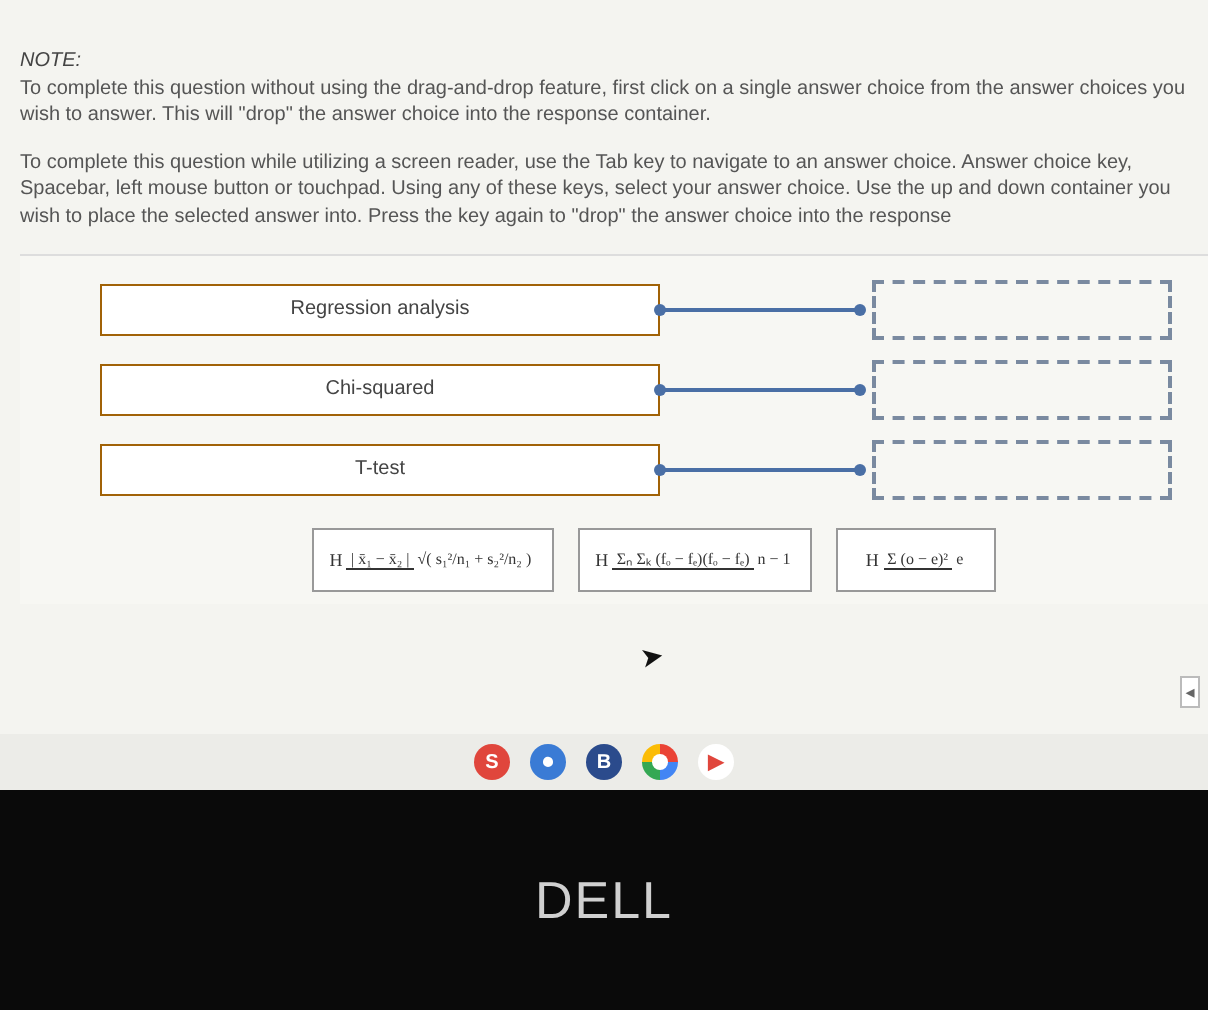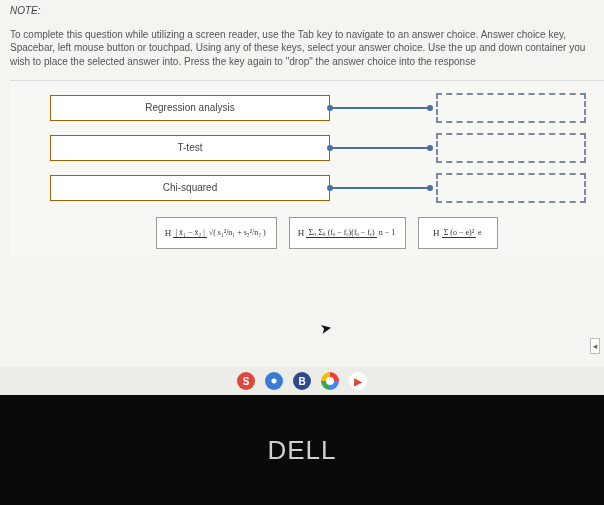--- a/index.html
+++ b/index.html
@@ -5,21 +5,21 @@
   * { box-sizing: border-box; margin: 0; padding: 0; }
   body {
     width: 604px;
     height: 505px;
     font-family: Arial, sans-serif;
     background: linear-gradient(to bottom, #f4f4f0 0%, #f4f4f0 78%, #0a0a0a 78%, #0a0a0a 100%);
     overflow: hidden;
     position: relative;
   }
   .content {
-    padding: 4px 0 0 10px;
+    padding: 24px 0 0 10px;
     color: #555;
     font-size: 10px;
     line-height: 1.35;
     width: 604px;
   }
   .note-label { font-style: italic; font-weight: 500; color:#444; }
   .note-text { margin-bottom: 10px; }
   .instr { margin-bottom: 12px; }
 
   .match-area {
@@ -155,36 +155,37 @@
     letter-spacing: 1px;
     font-family: Arial, sans-serif;
   }
 </style>
 </head>
 <body>
 
 <div class="content">
   <div class="note-text">
     <span class="note-label">NOTE:</span><br>
+    <span>To complete this question without using the drag-and-drop feature, first click on a single answer choice from the answer choices you wish to answer. This will "drop" the answer choice into the response container.</span>
   </div>
   <div class="instr">To complete this question while utilizing a screen reader, use the Tab key to navigate to an answer choice. Answer choice key, Spacebar, left mouse button or touchpad. Using any of these keys, select your answer choice. Use the up and down container you wish to place the selected answer into. Press the key again to "drop" the answer choice into the response</div>
 
   <div class="match-area">
     <div class="row">
       <div class="source-box">Regression analysis</div>
       <div class="connector"></div>
       <div class="drop-zone"></div>
     </div>
     <div class="row">
-      <div class="source-box">T-test</div>
+      <div class="source-box">Chi-squared</div>
       <div class="connector"></div>
       <div class="drop-zone"></div>
     </div>
     <div class="row">
-      <div class="source-box">Chi-squared</div>
+      <div class="source-box">T-test</div>
       <div class="connector"></div>
       <div class="drop-zone"></div>
     </div>
 
     <div class="formula-row">
       <div class="formula-box">
         <span>H</span>&nbsp;
         <span class="frac">
           <span class="num">| x̄₁ − x̄₂ |</span>
           <span class="den">√( s₁²/n₁ + s₂²/n₂ )</span>

